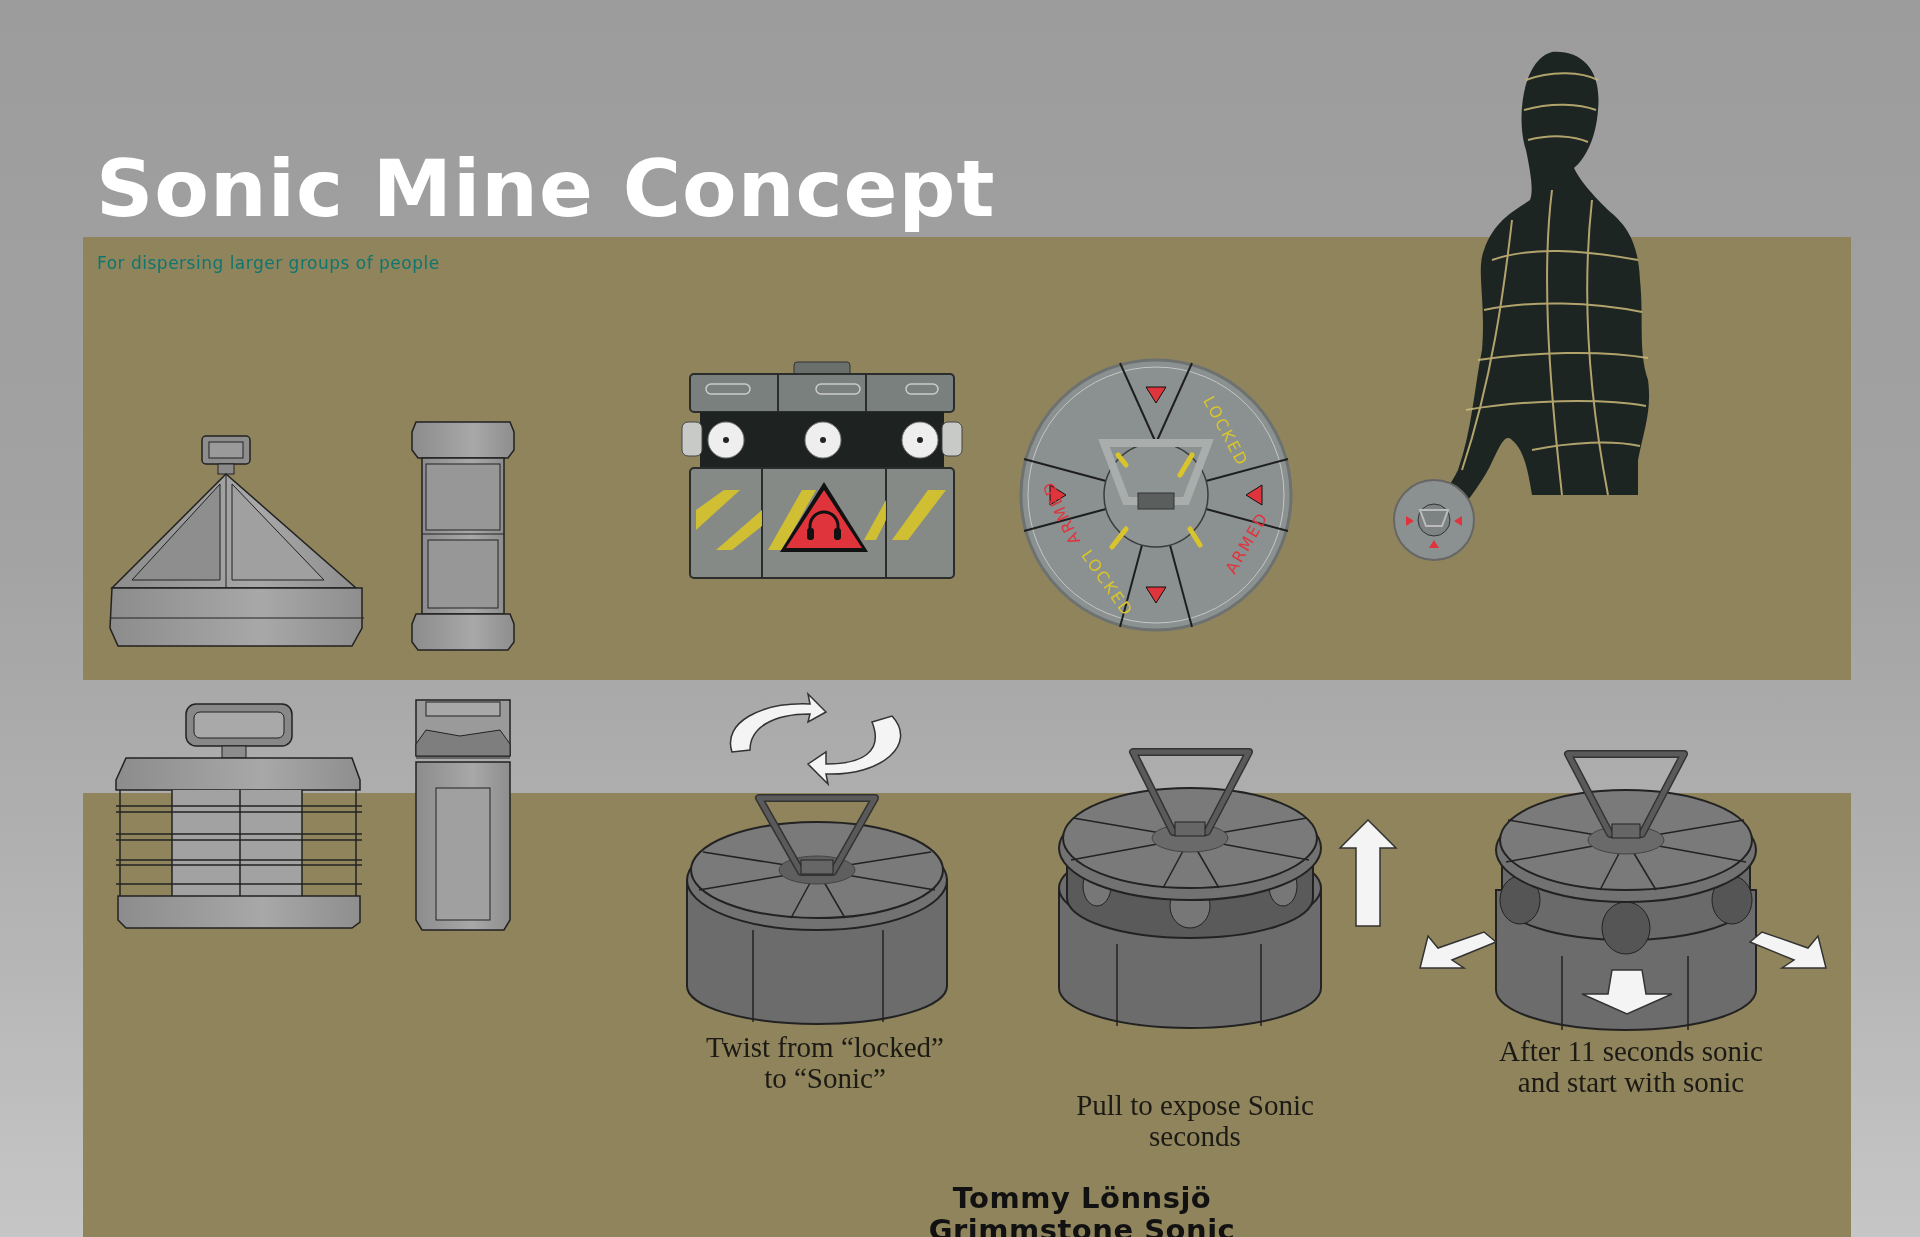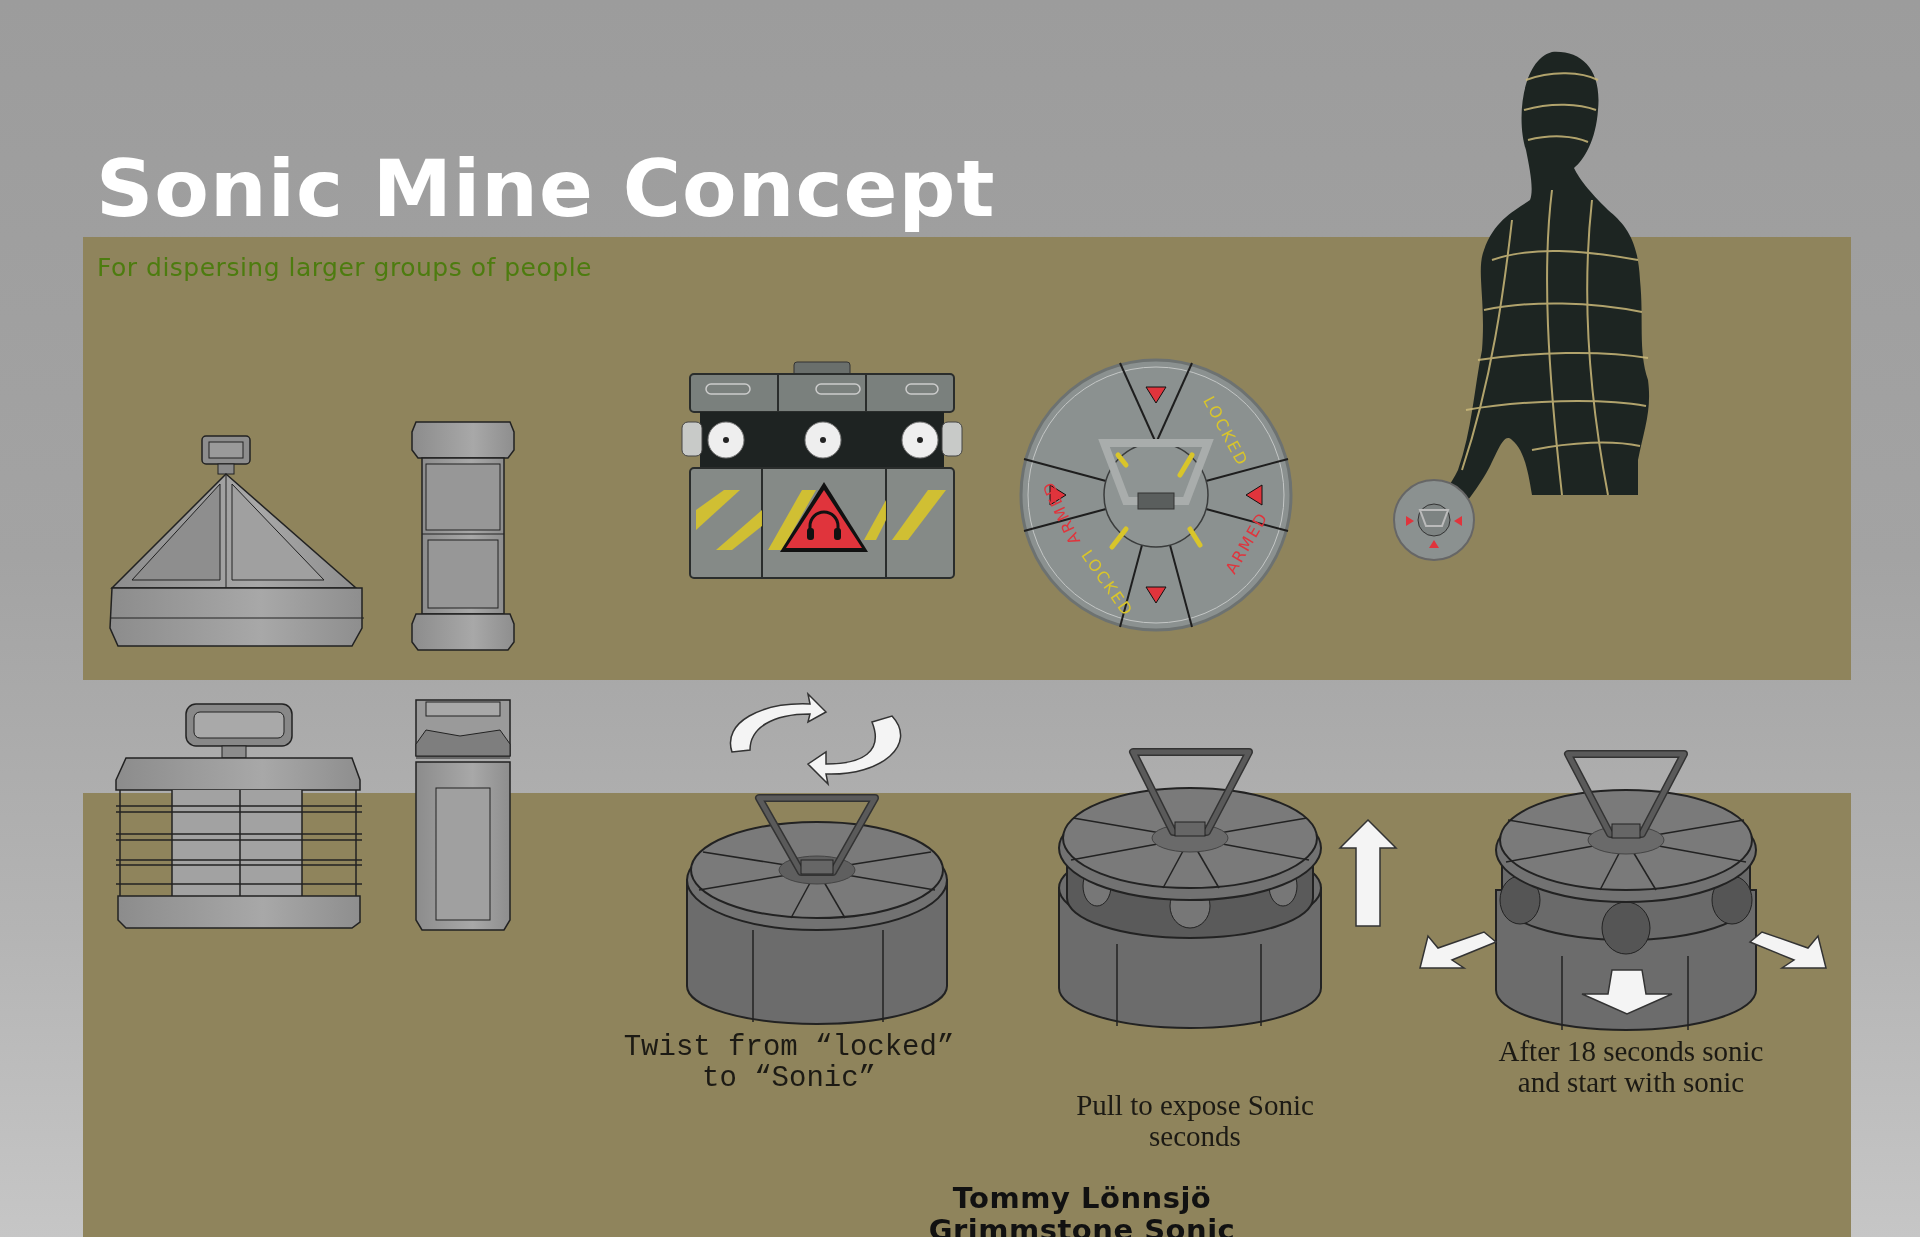--- a/index.html
+++ b/index.html
@@ -12,21 +12,21 @@
   #panel-top { left: 83px; top: 237px; width: 1768px; height: 443px; }
   #panel-bottom { left: 83px; top: 793px; width: 1768px; height: 444px; }
   .title {
     position: absolute; left: 96px; top: 150px;
     font-family: "DejaVu Sans", sans-serif; font-weight: bold;
     font-size: 78px; color: #ffffff; letter-spacing: 1px; line-height: 1;
     white-space: nowrap; transform: scaleX(1.02); transform-origin: left;
   }
   .subtitle {
     position: absolute; left: 97px; top: 253px;
-    font-family: "DejaVu Sans", sans-serif; font-size: 25px; color: #4d7c0f;
+    font-family: "DejaVu Sans", sans-serif; font-size: 17px; color: #0f766e;
     letter-spacing: 0.5px; white-space: nowrap;
   }
   .art { position: absolute; }
   .caption {
     position: absolute; text-align: center; color: #1c1a14;
     font-family: "Liberation Serif", "DejaVu Serif", serif; font-size: 29px; line-height: 31px;
   }
   .credit {
     position: absolute; text-align: center; color: #111;
     font-family: "DejaVu Sans", sans-serif; font-weight: bold; font-size: 29px; line-height: 32px;
@@ -311,29 +311,29 @@
   <svg width="80" height="40" viewBox="0 0 80 40">
     <polygon points="2,12 46,30 34,38 78,38 70,6 60,18 14,2" fill="#f4f4f4" stroke="#333" stroke-width="1.5"></polygon>
   </svg>
 </div>
 <div class="art" style="left:1580px; top:968px; width:94px; height:48px;">
   <svg width="94" height="48" viewBox="0 0 94 48">
     <polygon points="32,2 62,2 66,26 92,26 47,46 2,26 28,26" fill="#f4f4f4" stroke="#333" stroke-width="1.5"></polygon>
   </svg>
 </div>
 
-<div class="caption" style="left:619px; top:1032px; width:340px;font-family:Liberation Mono, monospace;">
+<div class="caption" style="left:655px; top:1032px; width:340px;">
   <div>Twist from “locked”</div>
   <div>to “Sonic”</div>
 </div>
 <div class="caption" style="left:1025px; top:1090px; width:340px;">
   <div>Pull to expose Sonic</div>
   <div>seconds</div>
 </div>
 <div class="caption" style="left:1456px; top:1036px; width:350px;">
-  <div>After 18 seconds sonic</div>
+  <div>After 11 seconds sonic</div>
   <div>and start with sonic</div>
 </div>
 
 <div class="credit" style="left:880px; top:1137px; width:404px;margin-top:45px;">
   <div>Tommy Lönnsjö</div>
   <div>Grimmstone Sonic</div>
 </div>
 
 </body></html>

